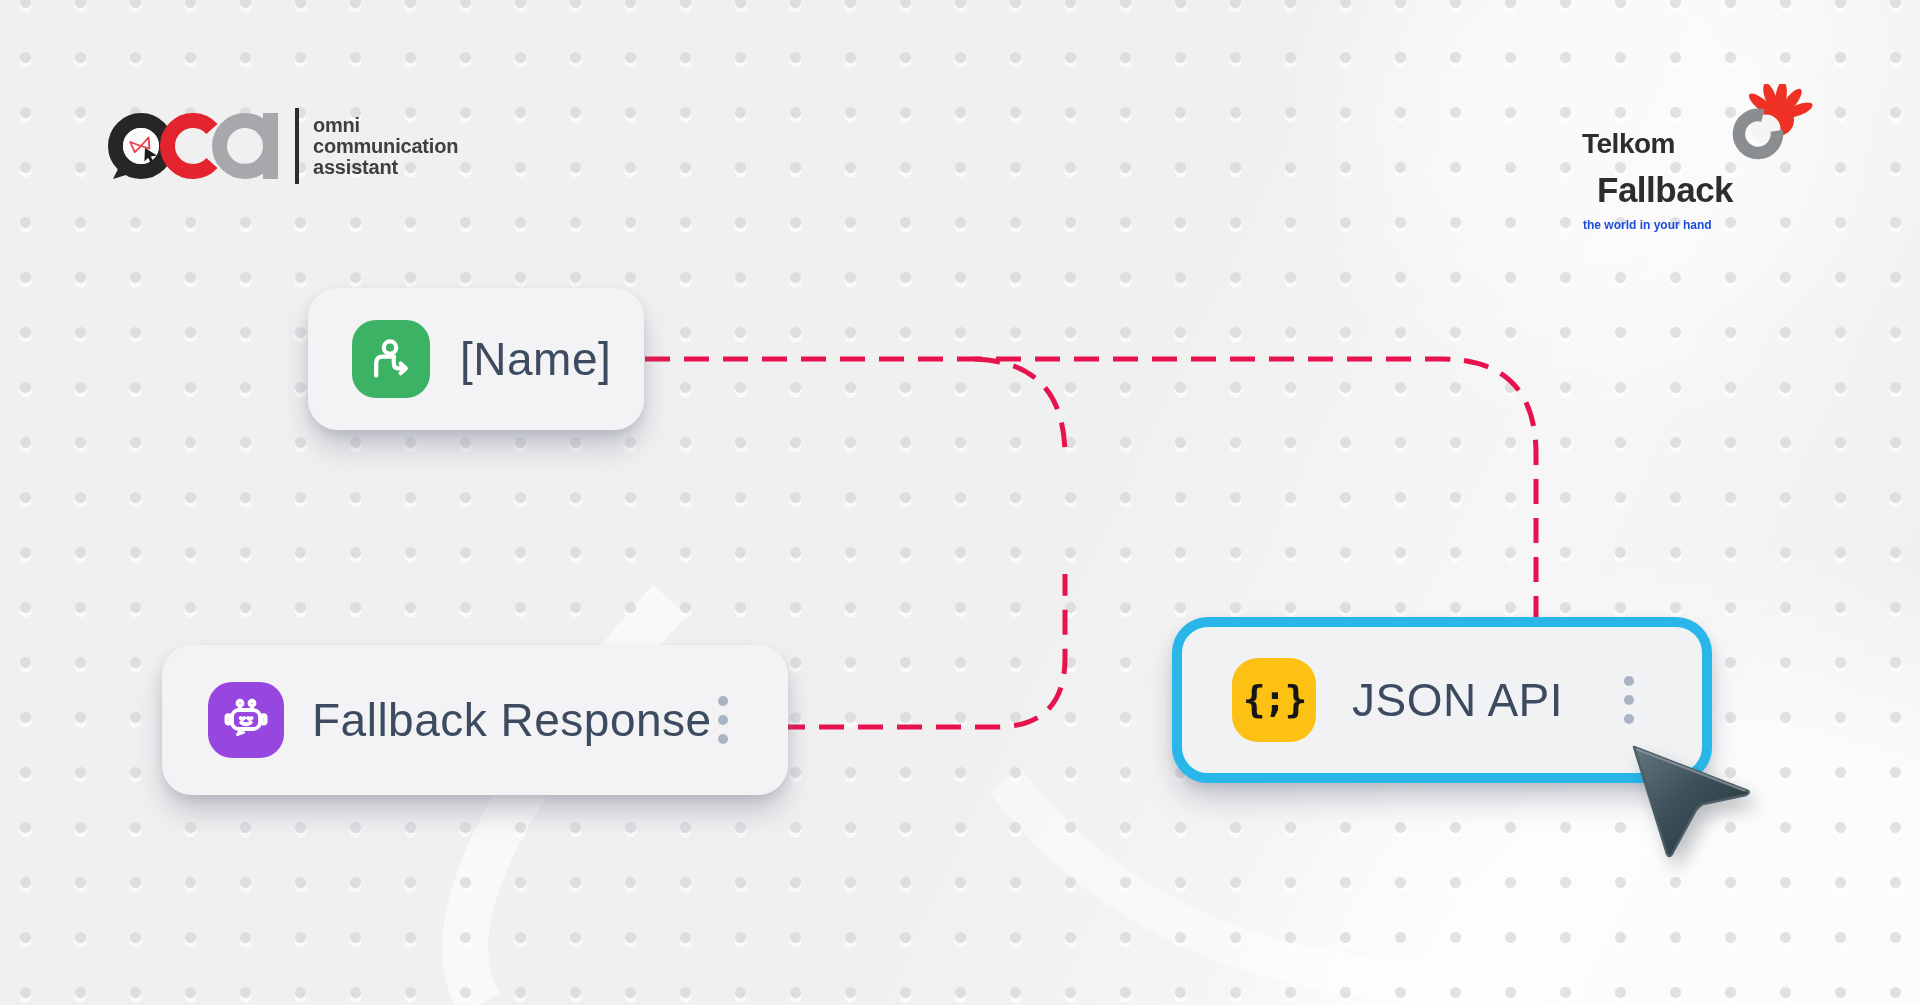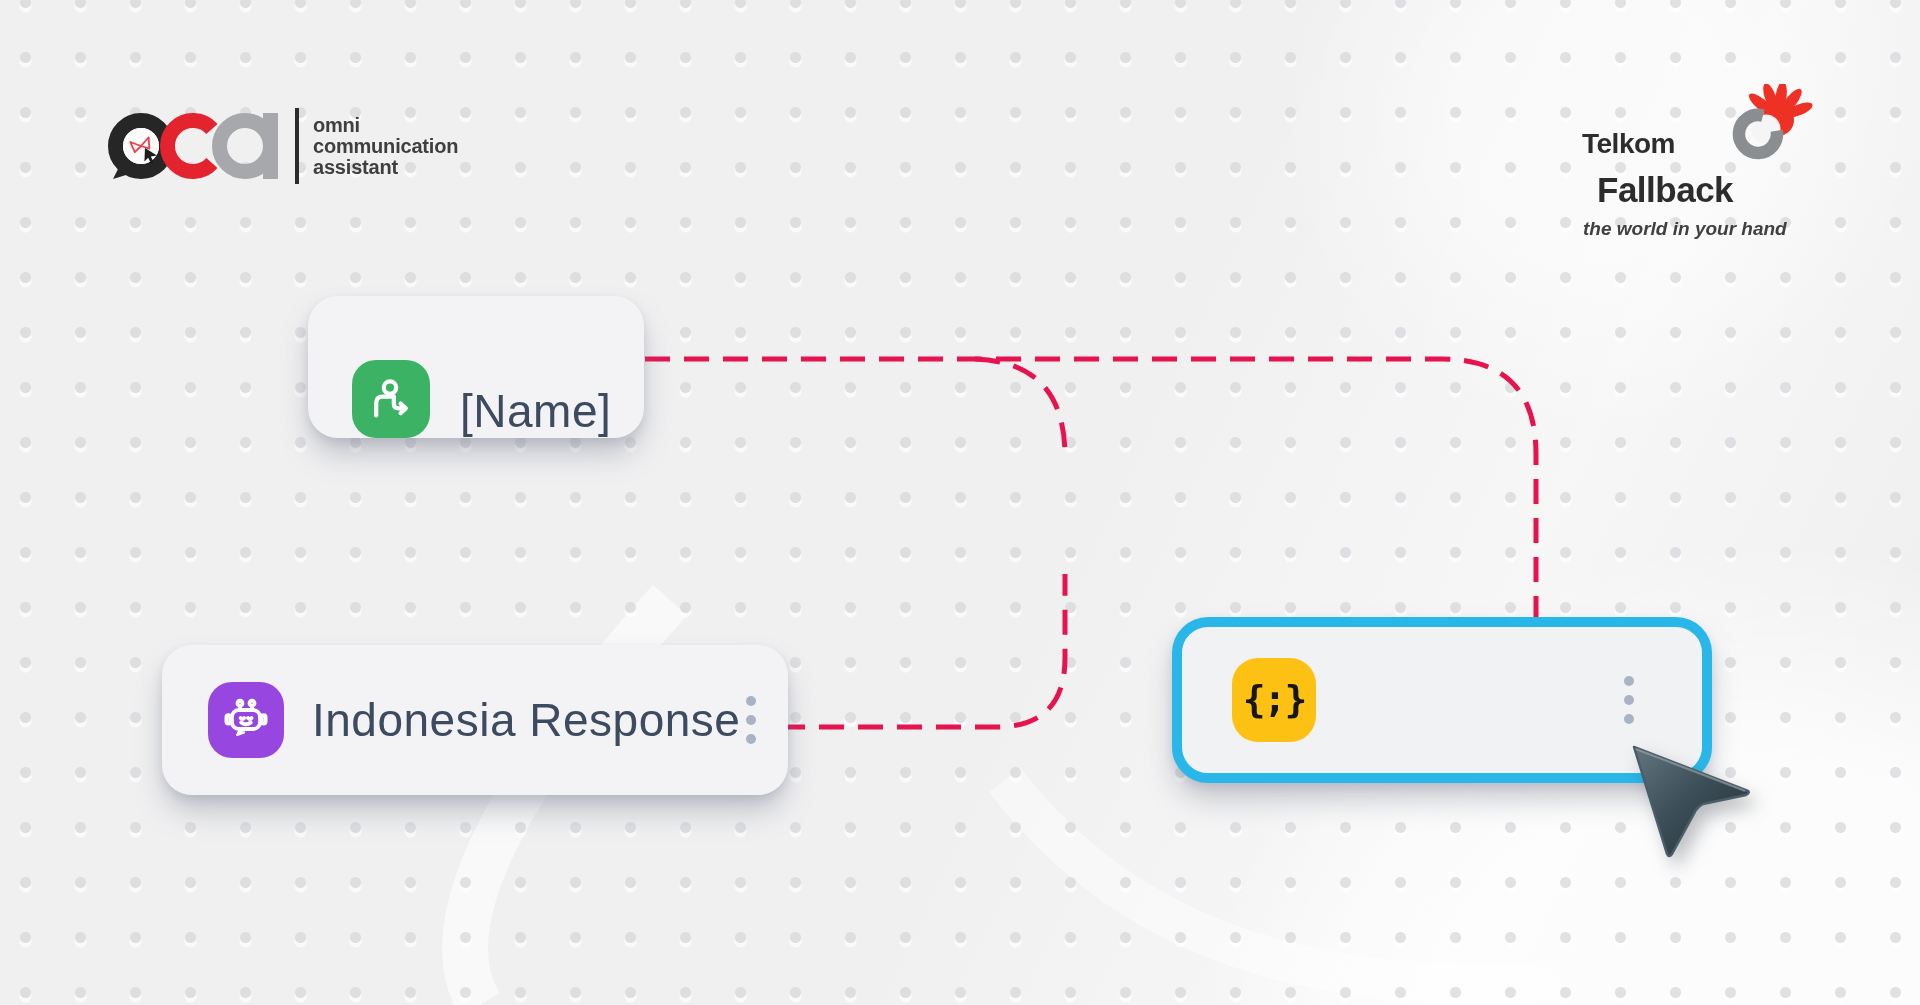--- a/index.html
+++ b/index.html
@@ -27,21 +27,21 @@
   .connectors{position:absolute;inset:0;z-index:2;}
   .connector{fill:none;stroke:var(--connector,#e6134e);stroke-width:5;stroke-dasharray:25 14;}
   
   .node{
     position:absolute;z-index:3;display:flex;align-items:center;
     background:var(--card_bg,#f3f3f5);
     border-radius:30px;
     box-shadow:0 18px 30px -4px rgba(110,116,136,.40), 0 4px 10px rgba(120,125,145,.18);
     box-sizing:border-box;cursor:pointer;
   }
-  .node-name{left:308px;top:296px;width:336px;height:142px;padding-left:44px;align-items:flex-end;}
+  .node-name{left:308px;top:288px;width:336px;height:142px;padding-left:44px;}
   .node-fallback{left:792px;top:451px;width:440px;height:129px;padding-left:48px;border-radius:26px;}
   .node-fallback-response{left:162px;top:645px;width:626px;height:150px;padding-left:46px;}
   .node-json{left:1172px;top:617px;width:540px;height:166px;padding-left:50px;
     border:10px solid transparent;border-radius:36px;background:#f1f2f4;}
   .node-icon{
     flex:0 0 auto;display:flex;align-items:center;justify-content:center;
     border-radius:24px;color:#fff;
   }
   .node-name .node-icon{width:78px;height:78px;margin-right:30px;}
   .node-fallback .node-icon{width:74px;height:74px;margin-right:32px;}
@@ -66,21 +66,21 @@
   .oca-logo{position:absolute;left:105px;top:108px;z-index:4;display:flex;}
   .oca-tagline{
     margin-left:12px;padding-left:14px;border-left:4px solid #2c2c2c;
     display:flex;flex-direction:column;justify-content:center;
     font-weight:700;font-size:20px;line-height:21px;color:#3f3f3f;letter-spacing:-.2px;
   }
   .sr{position:absolute;width:1px;height:1px;overflow:hidden;clip:rect(0 0 0 0);}
   .telkom-logo{position:absolute;left:1560px;top:80px;width:280px;z-index:4;color:#2d2d2d;}
   .telkom-line1{position:absolute;left:22px;top:48px;font-size:28px;font-weight:700;letter-spacing:-.5px;}
   .telkom-line2{position:absolute;left:37px;top:90px;font-size:35px;font-weight:700;letter-spacing:-.5px;}
-  .telkom-tagline{position:absolute;left:23px;top:138px;font-size:19px;font-weight:600;font-style:italic;color:#404040;}
+  .telkom-tagline{position:absolute;left:23px;top:138px;font-size:12px;font-weight:600;color:#1d4ed8;}
   .telkom-emblem{position:absolute;left:156px;top:4px;}
   
   .cursor3d{position:absolute;left:1627px;top:742px;z-index:6;
     filter:drop-shadow(7px 10px 9px rgba(40,50,60,.30));}
 </style>
 </head>
 <body>
 
 <div class="stage">
 
@@ -159,32 +159,33 @@
         <line x1="15" y1="5" x2="15" y2="7"></line>
         <rect x="5" y="7" width="14" height="9.5" rx="3.4"></rect>
         <rect x="2.2" y="9.6" width="2" height="4.2" rx="1"></rect>
         <rect x="19.8" y="9.6" width="2" height="4.2" rx="1"></rect>
         <path d="M9.3 11 q.9 1.1 1.8 0"></path>
         <path d="M13 11 q.9 1.1 1.8 0"></path>
         <path d="M9.6 13.2 Q12 15 14.4 13.2"></path>
         <path d="M9.2 16.5 L7.6 19.4 L11 18.2" fill="#fff" stroke-width="1.2"></path>
       </svg>
     </span>
-    <span class="node-label">Indonesia Response</span>
+    <span class="node-label">Fallback Response</span>
     <span class="kebab">
         <i></i>
         <i></i>
         <i></i>
       </span>
   </div>
 
   <div class="node node-json" style="border-color: rgb(41, 183, 234);">
     <span class="node-icon" style="background: rgb(252, 193, 18);">
       <span class="glyph-json">{;}</span>
     </span>
+    <span class="node-label">JSON API</span>
     <span class="kebab">
         <i></i>
         <i></i>
         <i></i>
       </span>
   </div>
 
   <svg class="cursor3d" width="128" height="120" viewBox="0 0 128 120">
     <defs>
       <linearGradient id="curGrad" x1="0" y1="0" x2="1" y2="1">

